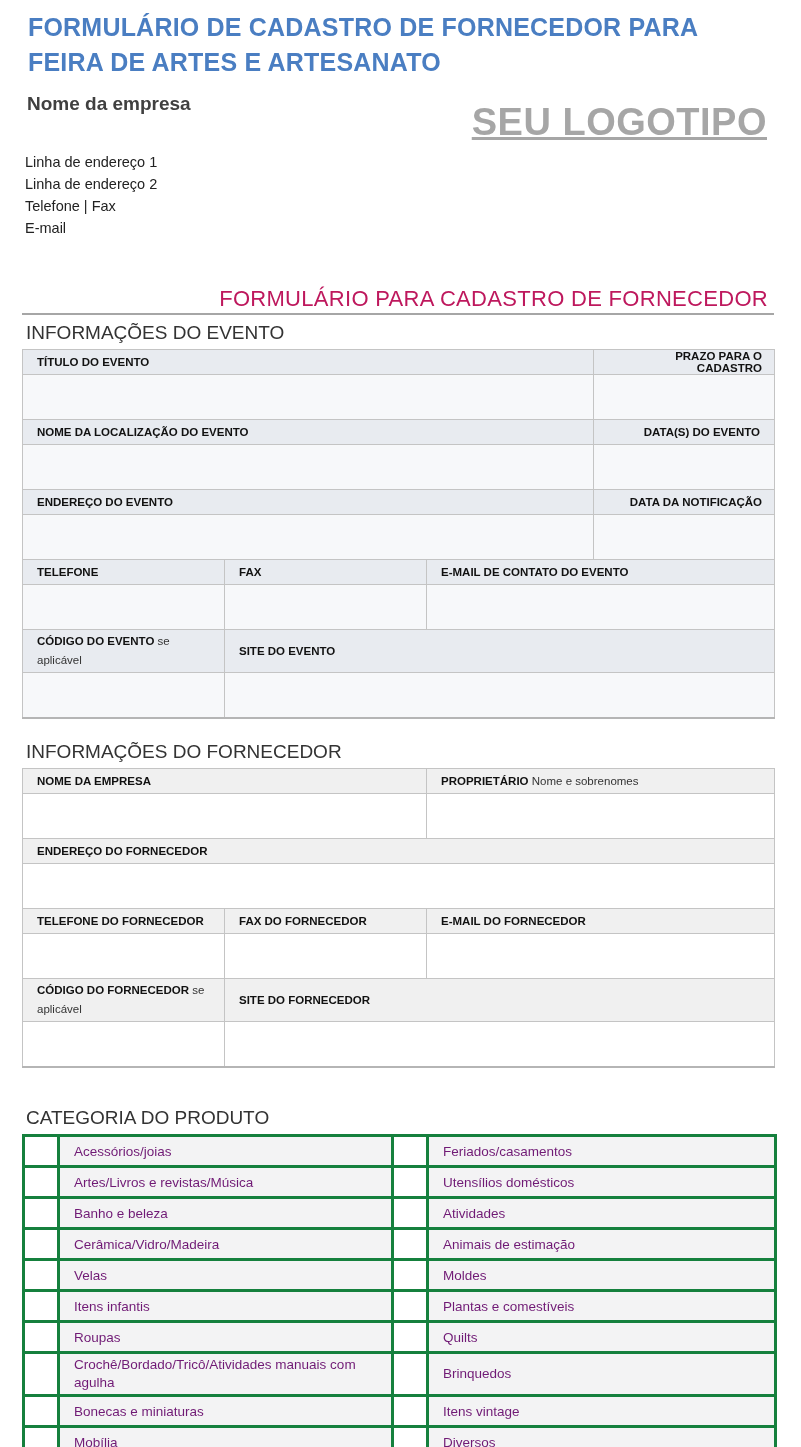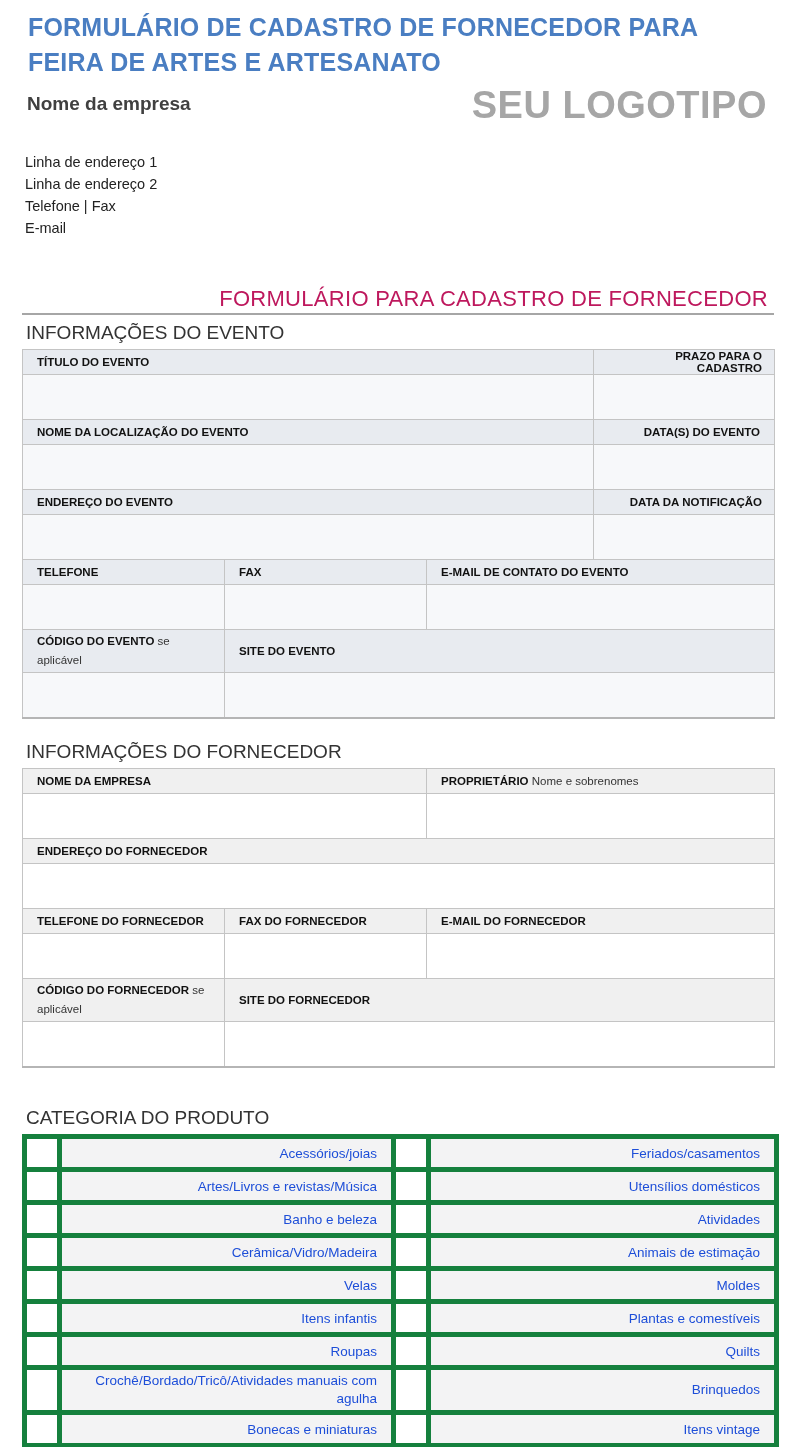--- a/index.html
+++ b/index.html
@@ -1,37 +1,37 @@
 <!DOCTYPE html>
 <html><head>
 <meta charset="utf-8">
 <style>
   html, body { margin: 0; padding: 0; background: #ffffff; }
   body { width: 801px; height: 1447px; position: relative; font-family: "Liberation Sans", sans-serif; color: #222; overflow: hidden; }
   .title { position: absolute; left: 28px; top: 10px; width: 720px; font-size: 25px; line-height: 35px; font-weight: bold; color: #4A7EC2; letter-spacing: 0.2px; }
   .company { position: absolute; left: 27px; top: 93px; font-size: 19px; font-weight: bold; color: #404040; }
-  .logo { position: absolute; right: 34px; top: 84px; font-size: 38px; font-weight: bold; color: #A6A6A6; letter-spacing: 0.5px; }
+  .logo { position: absolute; right: 34px; top: 101px; font-size: 38px; font-weight: bold; color: #A6A6A6; letter-spacing: 0.5px; text-decoration: underline; }
   .addr { position: absolute; left: 25px; top: 151px; font-size: 14.5px; line-height: 22px; color: #222; }
   .form-heading { position: absolute; left: 22px; width: 746px; top: 286px; text-align: right; font-size: 22px; color: #be185d; letter-spacing: 0.3px; }
   .form-rule { position: absolute; left: 22px; width: 752px; top: 313px; height: 2px; background: #A6A6A6; }
   .sec-title { position: absolute; left: 26px; font-size: 19px; color: #333; }
   table.grid { position: absolute; left: 22px; width: 752px; border-collapse: collapse; table-layout: fixed; }
   table.grid td { border: 1px solid #C4C4C4; padding: 0 14px; vertical-align: middle; font-size: 11.5px; }
   .hdr { font-weight: bold; color: #111; height: 25px; }
   .hdr .sub { font-weight: normal; color: #333; }
   .ev .hdr td { background: #E8EBF0; }
   .ev .body td { background: #F7F8FA; height: 44px; }
   .vd .hdr td { background: #F0F0F0; }
   .vd .body td { background: #FFFFFF; height: 44px; }
   .right-hdr { text-align: right; padding-right: 12px !important; }
   .center-hdr { text-align: right; }
   .tall-hdr td { height: 42px; line-height: 19px; }
   table.grid.bottom-thick { border-bottom: 2px solid #B5B5B5; }
   table.cat { position: absolute; left: 22px; width: 752px; top: 1134px; border-collapse: collapse; table-layout: fixed; }
-  table.cat td { border: 5px solid #15803d; font-size: 13.5px; color: #1d4ed8; height: 28px; padding: 0 14px; text-align: right; }
+  table.cat td { border: 3px solid #15803d; font-size: 13.5px; color: #701a75; height: 28px; padding: 0 14px; }
   table.cat td.cb { background: #FFFFFF; padding: 0; }
   table.cat td.lbl { background: #F3F3F4; }
   table.cat tr.two td { height: 40px; line-height: 18px; }
 </style>
 </head>
 <body>
 
 <div class="title">FORMULÁRIO DE CADASTRO DE FORNECEDOR PARA FEIRA DE ARTES E ARTESANATO</div>
 <div class="company">Nome da empresa</div>
 <div class="logo">SEU LOGOTIPO</div>

